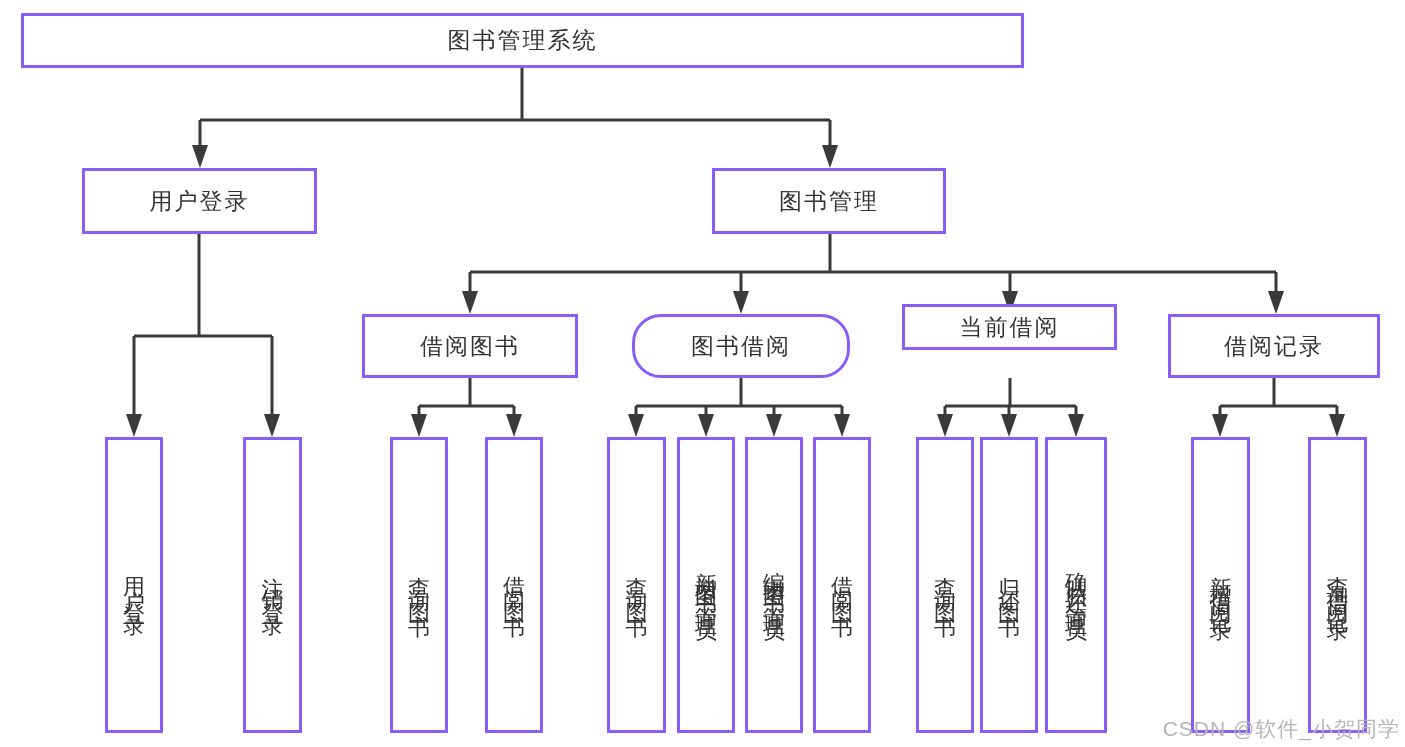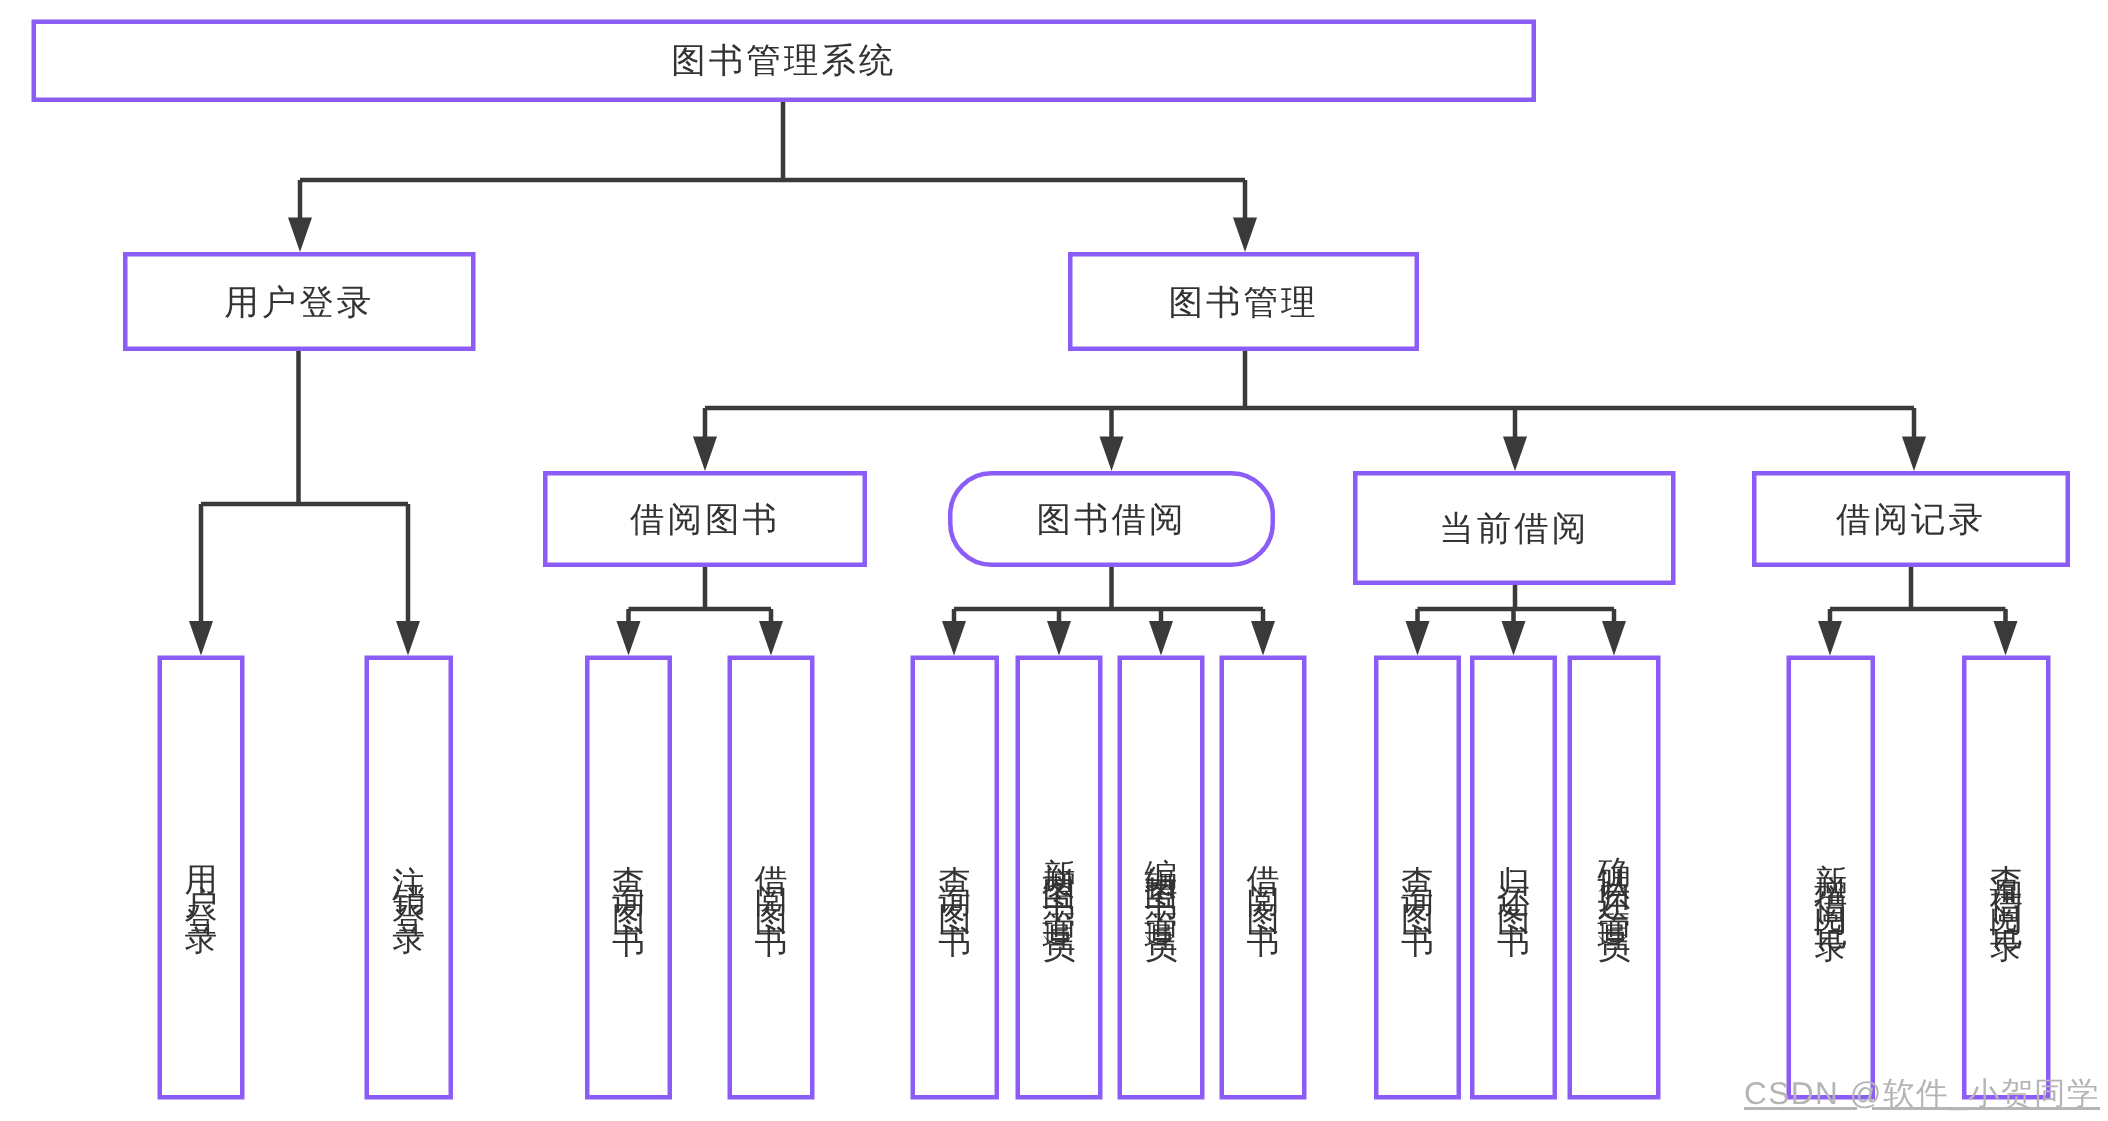--- a/index.html
+++ b/index.html
@@ -46,21 +46,20 @@
   .vnode span.ls-t { letter-spacing: 7px; }
   #watermark {
     position: absolute;
     right: 5px;
     bottom: 4px;
     font-size: 21px;
     color: #b5b5b5;
     letter-spacing: 1px;
     white-space: nowrap;
     z-index: 5;
-    text-decoration: underline;
   }
 </style>
 </head>
 <body>
 
 <div id="canvas">
 
   <svg id="wires" viewBox="0 0 1405 747" xmlns="http://www.w3.org/2000/svg">
     <g stroke="#3a3a3a" stroke-width="3" fill="none">
 
@@ -114,21 +113,21 @@
   <div class="node hnode" style="left:712px; top:168px; width:234px; height:66px;font-family:Liberation Serif, serif;">
     <span>图书管理</span>
   </div>
 
   <div class="node hnode" style="left:362px; top:314px; width:216px; height:64px;">
     <span>借阅图书</span>
   </div>
   <div class="node hnode" style="left:632px; top:314px; width:218px; height:64px;border-radius:29px;">
     <span>图书借阅</span>
   </div>
-  <div class="node hnode" style="left:902px; top:314px; width:215px; height:76px;text-align:right;">
+  <div class="node hnode" style="left:902px; top:304px; width:215px; height:46px;text-align:right;">
     <span>当前借阅</span>
   </div>
   <div class="node hnode" style="left:1168px; top:314px; width:212px; height:64px;">
     <span>借阅记录</span>
   </div>
 
   <div class="node vnode" style="left:105px; top:437px; width:58px; height:296px;">
     <span>用户登录</span>
   </div>
   <div class="node vnode" style="left:243px; top:437px; width:59px; height:296px;">

